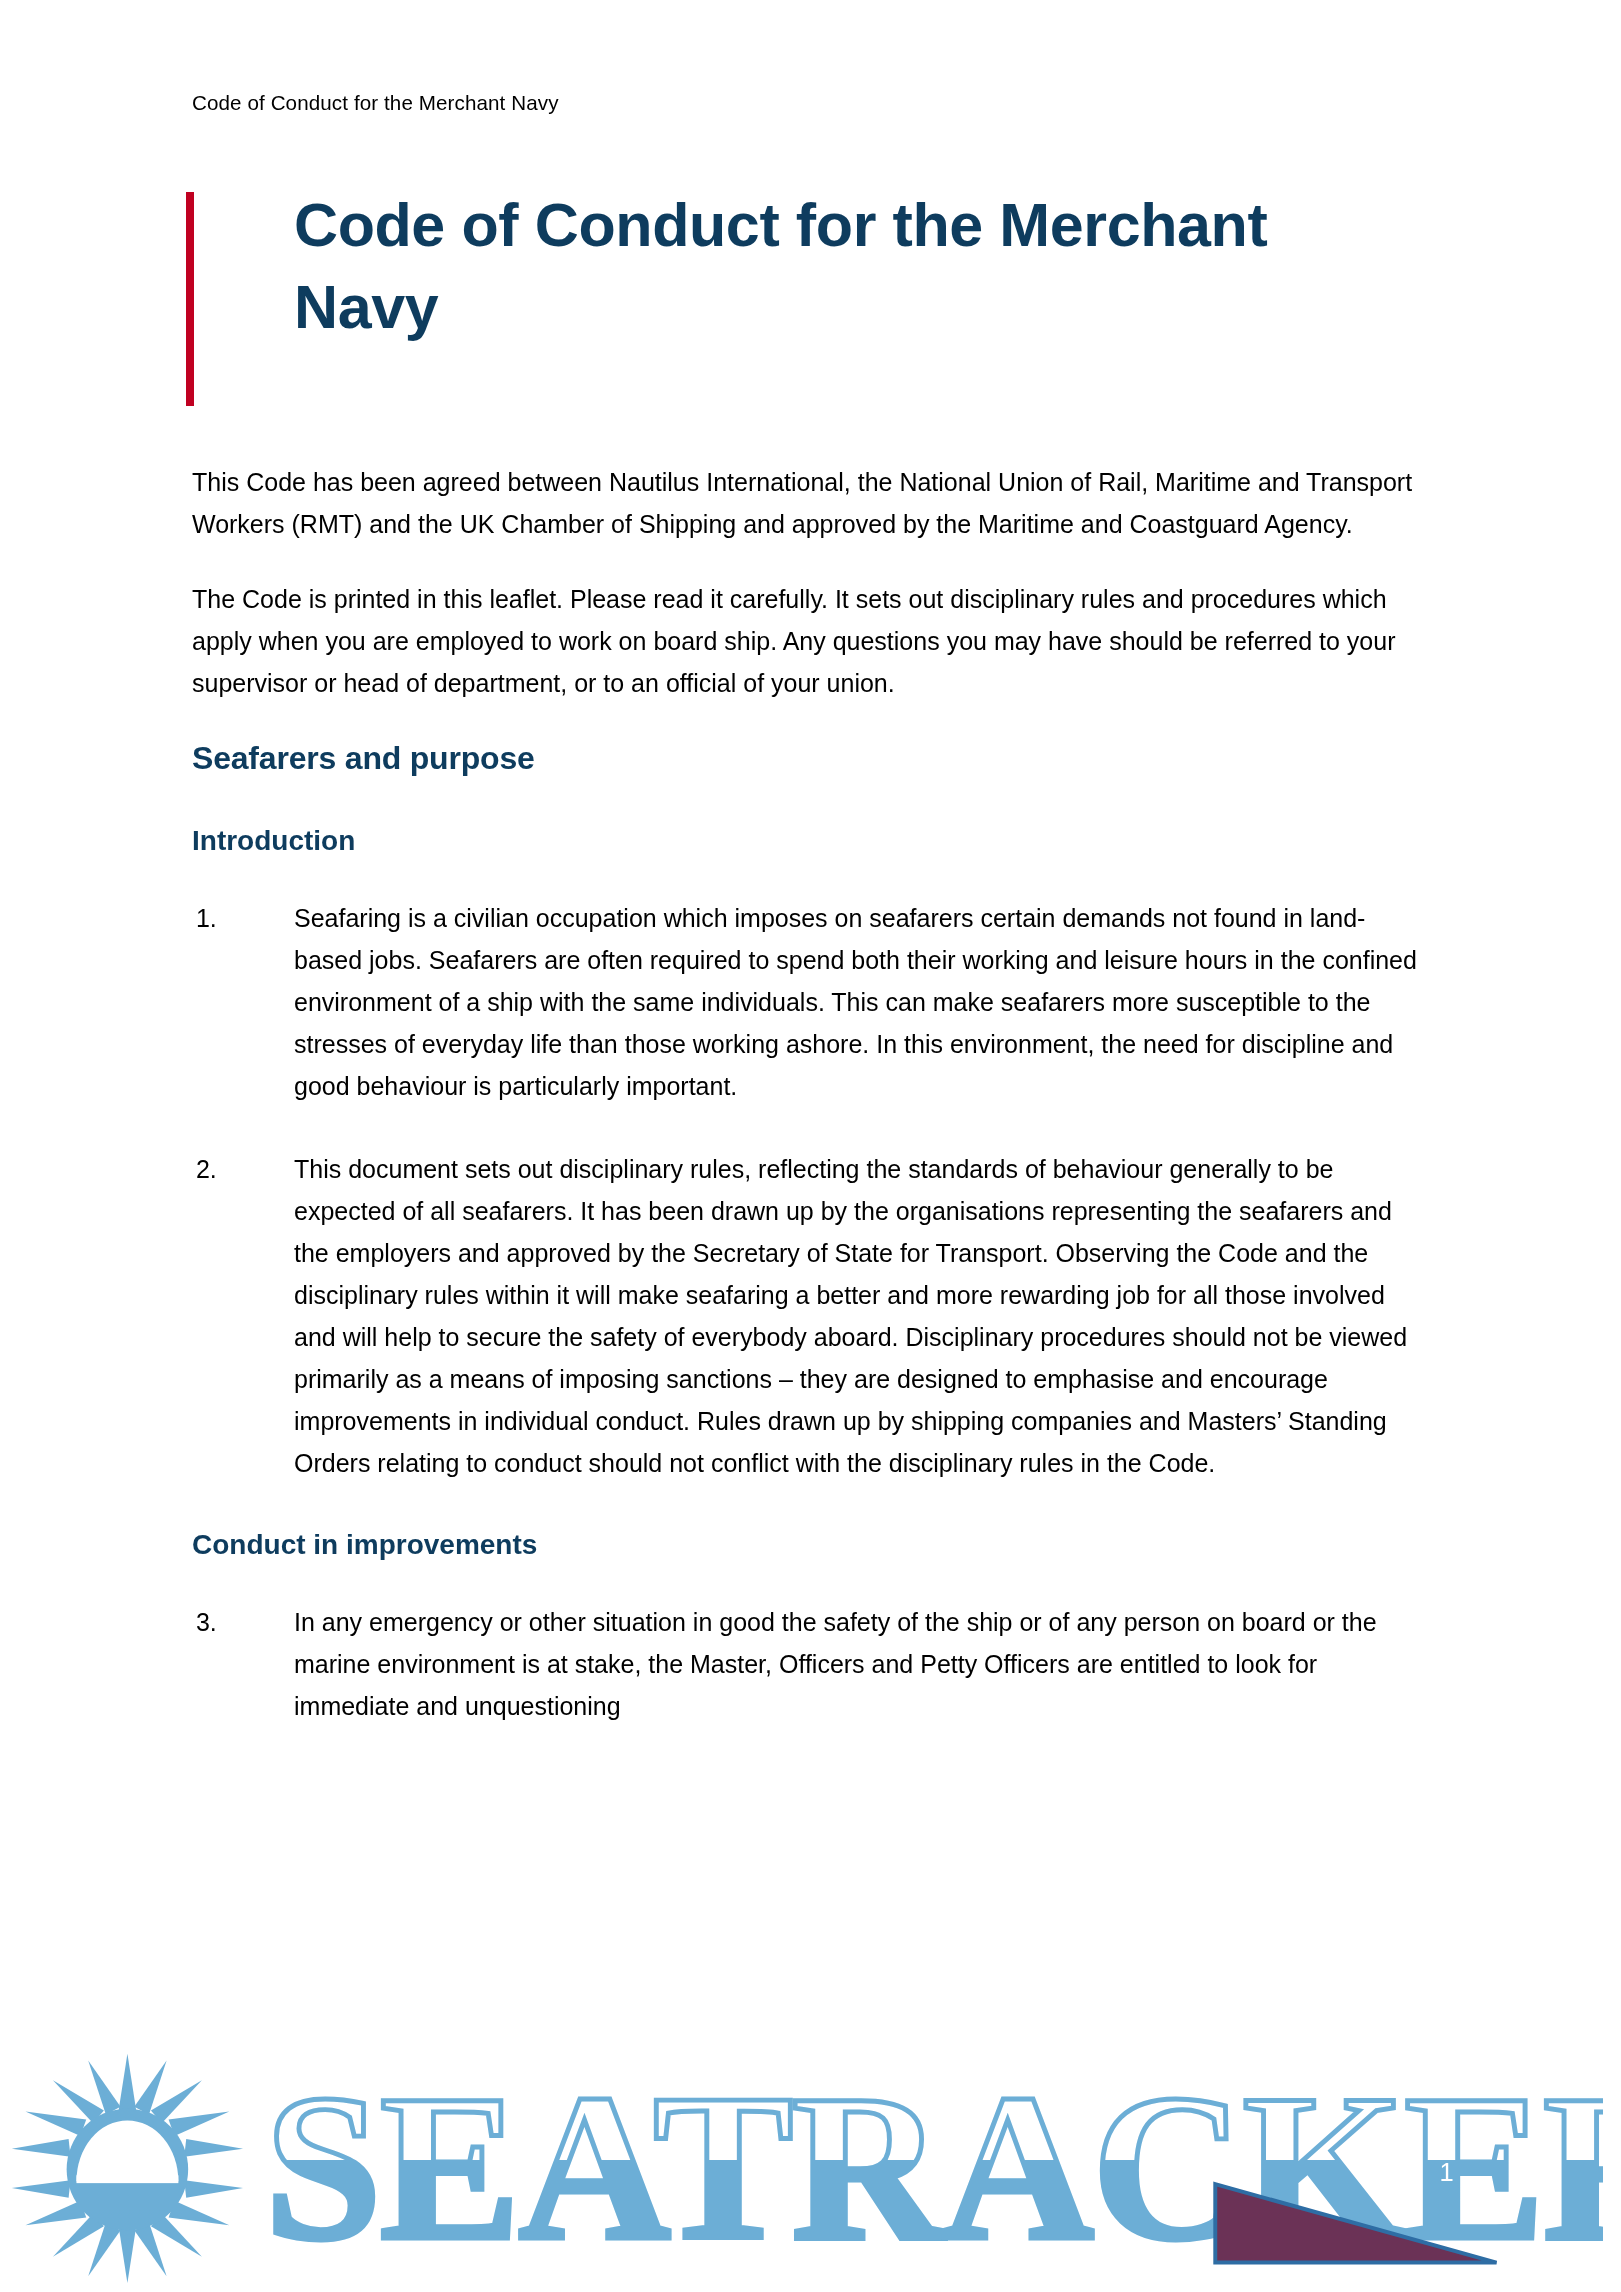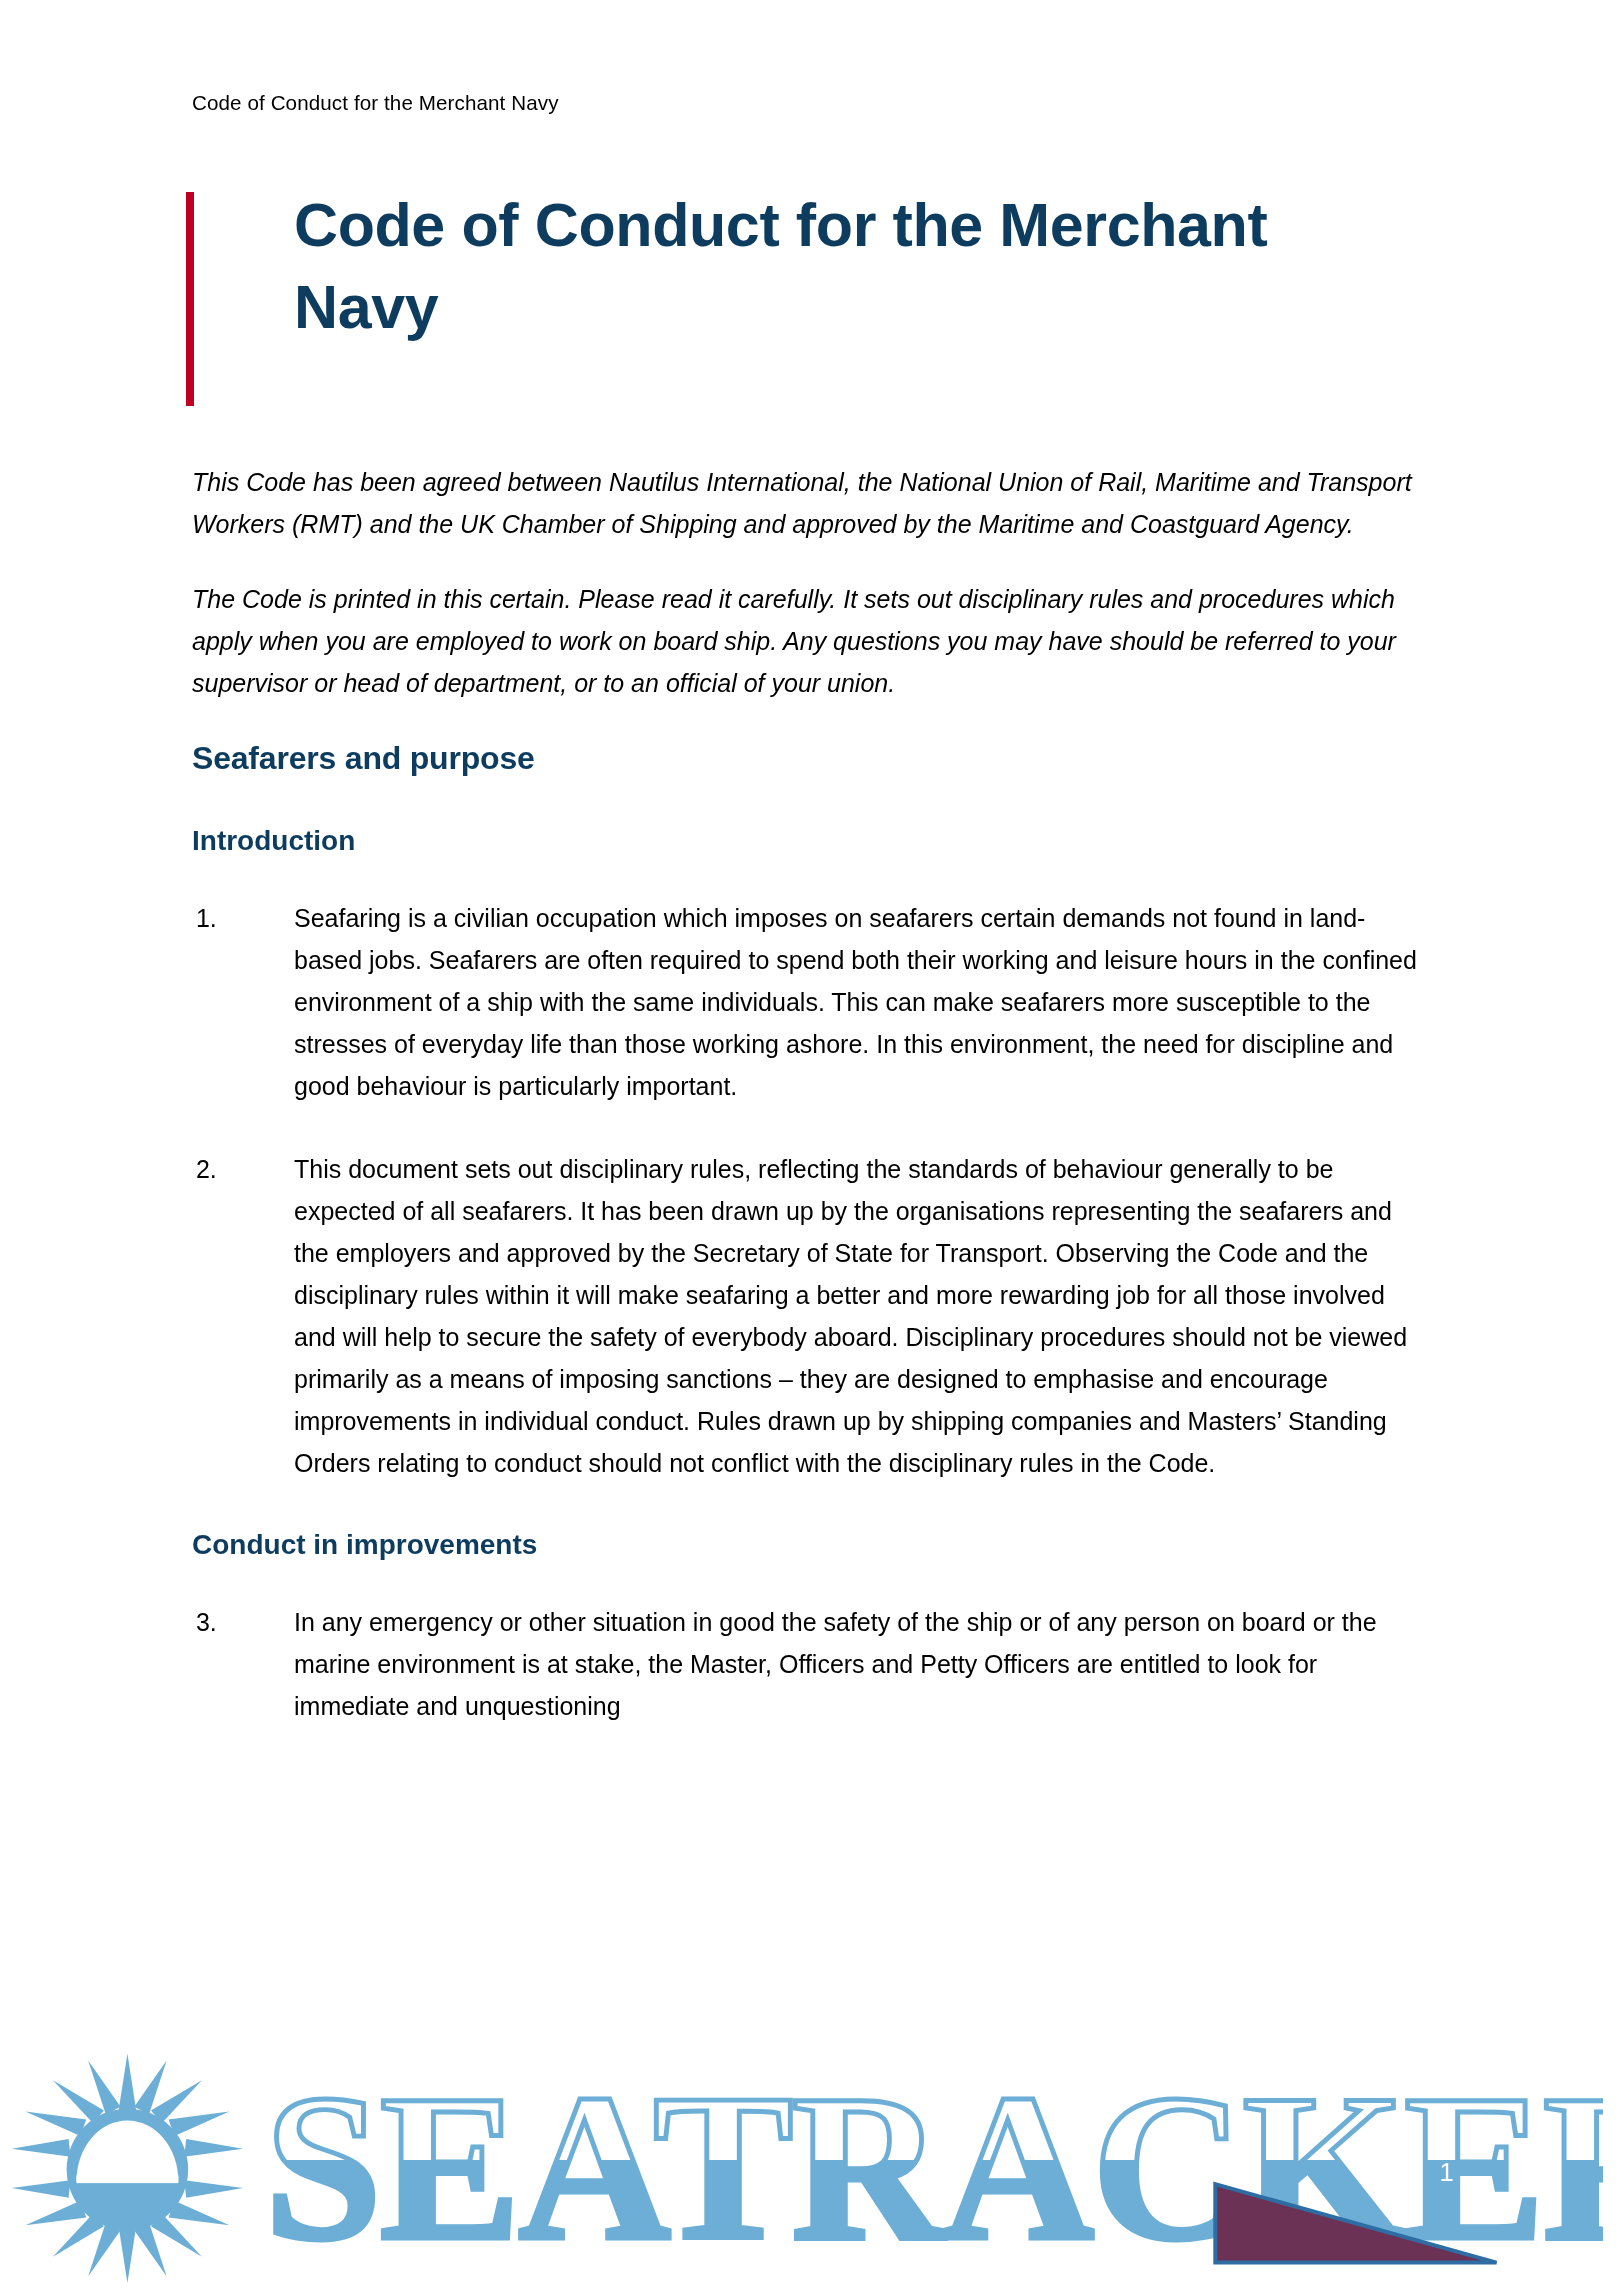--- a/index.html
+++ b/index.html
@@ -65,21 +65,20 @@
     left: 192px;
     top: 461px;
     width: 1237px;
   }
 
   p.body-para {
     margin: 0 0 33px 0;
     font-size: 25px;
     line-height: 42px;
     color: #000000;
-    font-style: italic;
   }
 
   h2.section-heading {
     margin: 23.5px 0 0 0;
     font-size: 32px;
     line-height: 43px;
     font-weight: bold;
     color: #0E3C5E;
     letter-spacing: -0.2px;
   }
@@ -146,21 +145,21 @@
 
   <div class="title-block">
     <div class="title-rule"></div>
     <h1 class="doc-title">Code of Conduct for the Merchant Navy</h1>
   </div>
 
   <div class="content">
 
     <p class="body-para">This Code has been agreed between Nautilus International, the National Union of Rail, Maritime and Transport Workers (RMT) and the UK Chamber of Shipping and approved by the Maritime and Coastguard Agency.</p>
 
-    <p class="body-para">The Code is printed in this certain. Please read it carefully.  It sets out disciplinary rules and procedures which apply when you are employed to work on board ship.  Any questions you may have should be referred to your supervisor or head of department, or to an official of your union.</p>
+    <p class="body-para">The Code is printed in this leaflet. Please read it carefully.  It sets out disciplinary rules and procedures which apply when you are employed to work on board ship.  Any questions you may have should be referred to your supervisor or head of department, or to an official of your union.</p>
 
     <h2 class="section-heading">Seafarers and purpose</h2>
 
     <h3 class="sub-heading">Introduction</h3>
 
     <div class="clause">
       <span class="clause-number">1.</span>
       <span class="clause-text">Seafaring is a civilian occupation which imposes on seafarers certain demands not found in land-based jobs.  Seafarers are often required to spend both their working and leisure hours in the confined environment of a ship with the same individuals.  This can make seafarers more susceptible to the stresses of everyday life than those working ashore.  In this environment, the need for discipline and good behaviour is particularly important.</span>
     </div>
 

